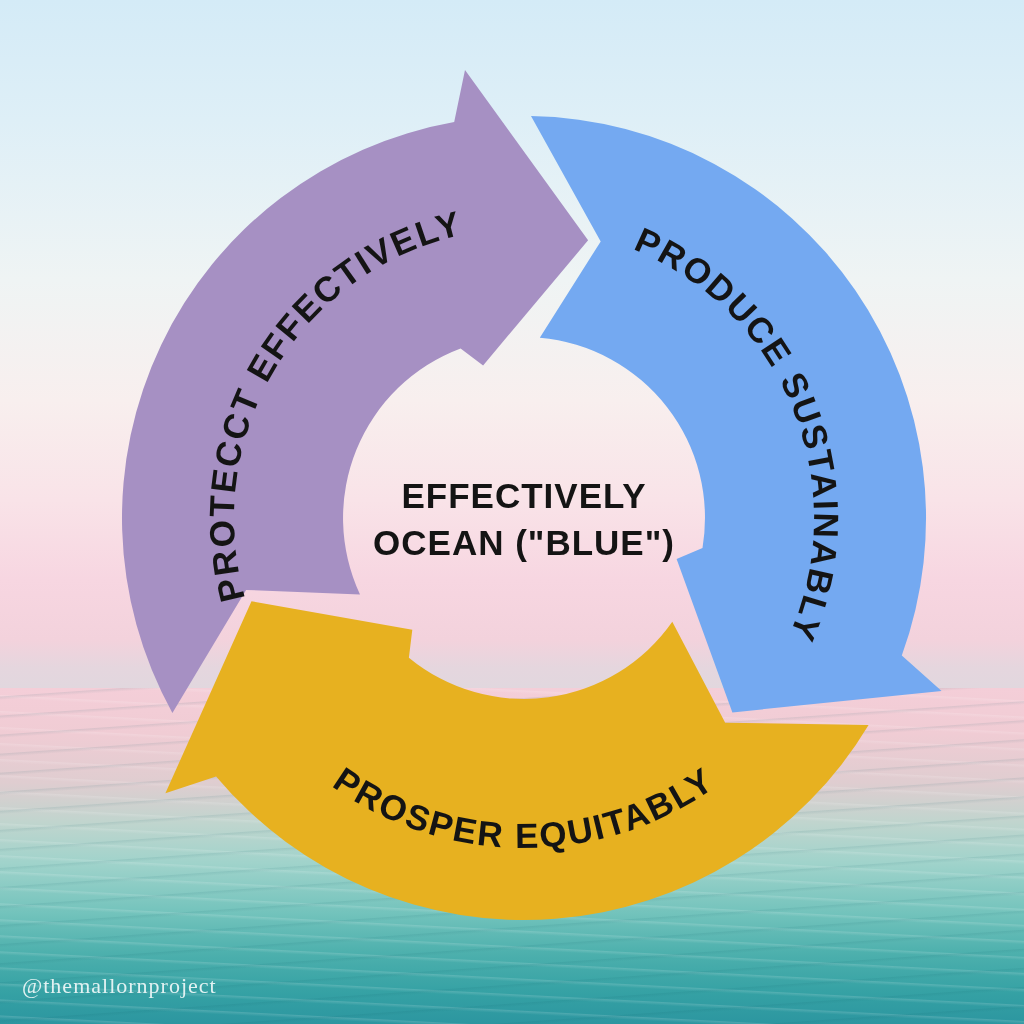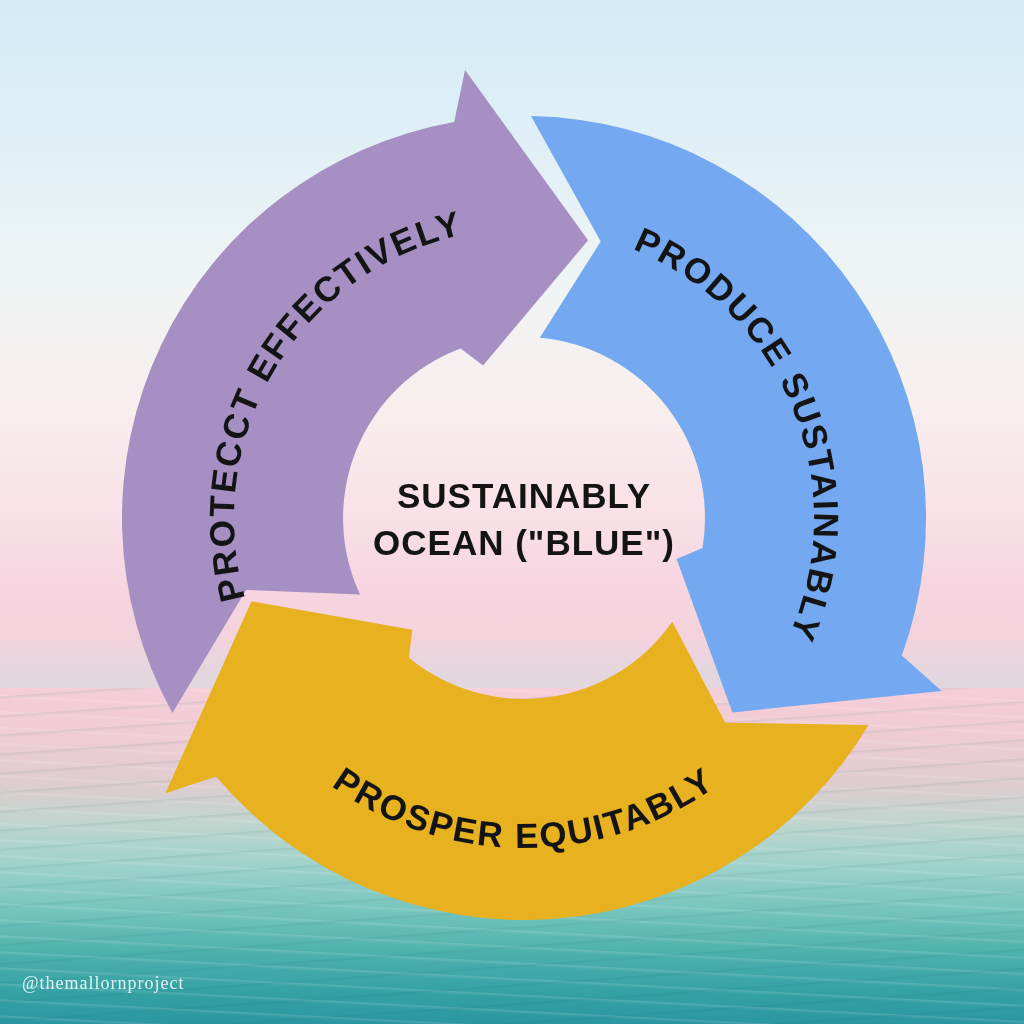--- a/index.html
+++ b/index.html
@@ -52,21 +52,21 @@
   .center-label{
     position:absolute;left:524px;top:519px;width:360px;
     transform:translate(-50%,-50%);
     text-align:center;
     font-weight:700;font-size:35px;line-height:47px;letter-spacing:1px;
     color:#141414;
   }
   .watermark{
     position:absolute;left:22px;top:973px;
     font-family:"Liberation Serif","DejaVu Serif",serif;
-    font-size:18px;letter-spacing:1px;
+    font-size:22px;letter-spacing:1px;
     color:rgba(255,255,255,0.85);
   }
 </style>
 </head>
 <body>
 
 <div class="sky"></div>
 <div class="water"></div>
 
 <svg class="diagram" width="1024" height="1024" viewBox="0 0 1024 1024">
@@ -85,17 +85,17 @@
   </text>
   <text class="arc-label" fill="#141414">
     <textPath href="#lp-1" startOffset="50%">PRODUCE SUSTAINABLY</textPath>
   </text>
   <text class="arc-label" fill="#141414">
     <textPath href="#lp-2" startOffset="50%">PROSPER EQUITABLY</textPath>
   </text>
 </svg>
 
 <div class="center-label">
-  <div>SUSTAINABLY</div>
+  <div>EFFECTIVELY</div>
   <div>OCEAN ("BLUE")</div>
 </div>
 
 <div class="watermark">@themallornproject</div>
 
 </body></html>

